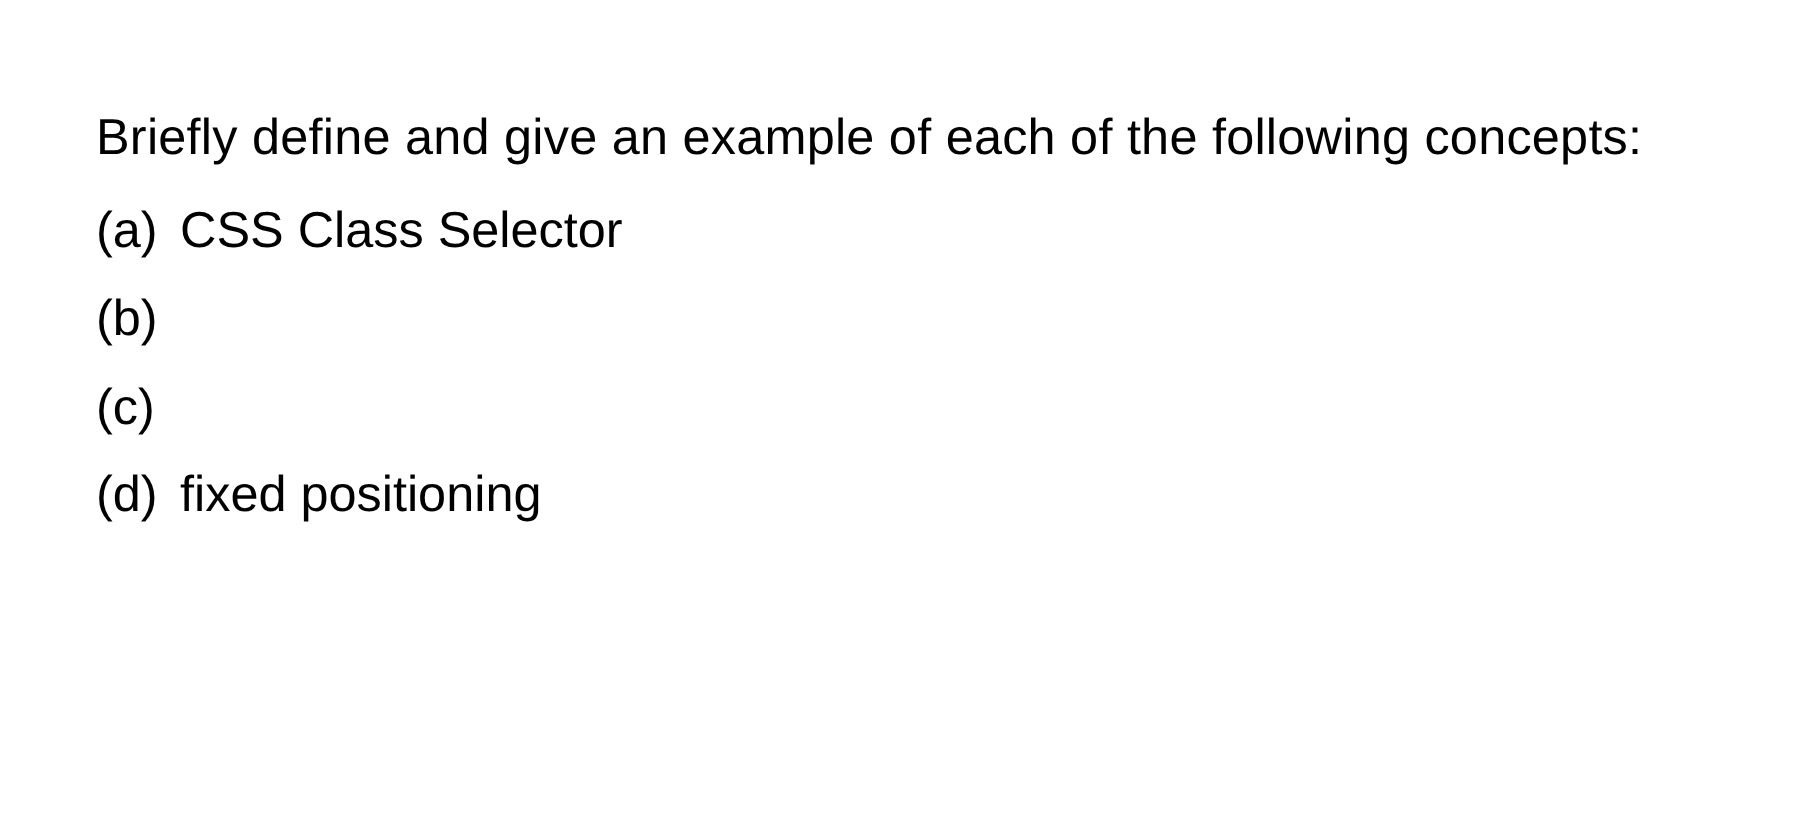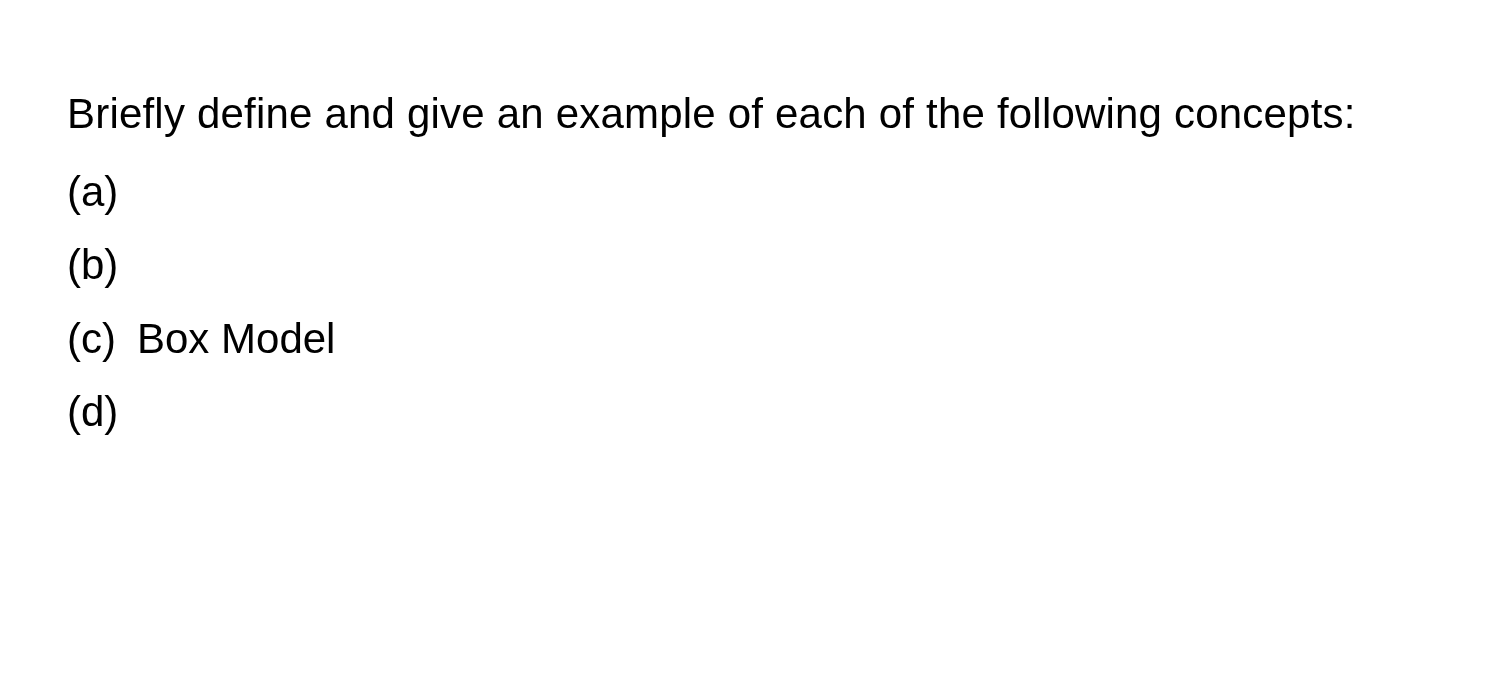--- a/index.html
+++ b/index.html
@@ -5,23 +5,22 @@
   html, body {
     margin: 0;
     padding: 0;
     width: 1500px;
     height: 688px;
     background: #ffffff;
     font-family: -apple-system, BlinkMacSystemFont, "Segoe UI", Helvetica, Arial, sans-serif;
     color: #000000;
   }
   .page {
-    padding: 80px 80px 0 36px;
+    padding: 80px 80px 0 80px;
     box-sizing: border-box;
-    margin-left: 31px;
   }
   .intro {
     font-size: 42px;
     line-height: 1.6;
     letter-spacing: 0.2px;
     margin-bottom: 10px;
   }
   .items {
     font-size: 42px;
     line-height: 1.65;
@@ -35,25 +34,26 @@
   }
 </style>
 </head>
 <body>
 
 <div class="page">
   <div class="intro">Briefly define and give an example of each of the following concepts:</div>
   <div class="items">
     <div class="item">
       <span class="marker">(a)</span>
+      <span>CSS Class Selector</span>
     </div>
     <div class="item">
       <span class="marker">(b)</span>
     </div>
     <div class="item">
       <span class="marker">(c)</span>
-      <span>Box Model</span>
     </div>
     <div class="item">
       <span class="marker">(d)</span>
+      <span>fixed positioning</span>
     </div>
   </div>
 </div>
 
 </body></html>

